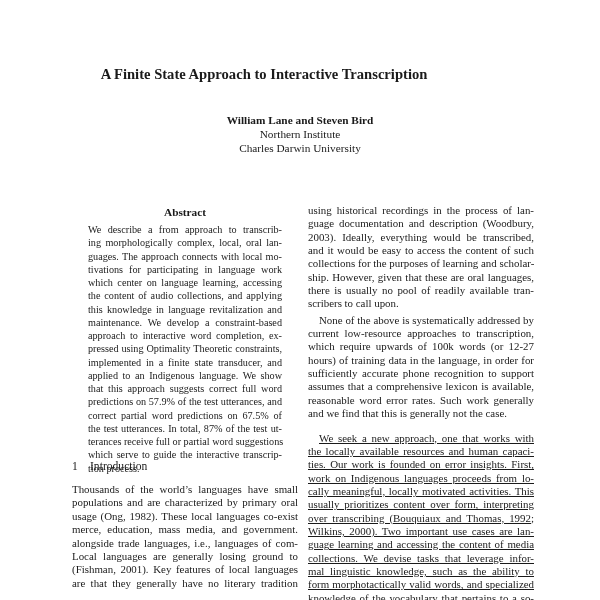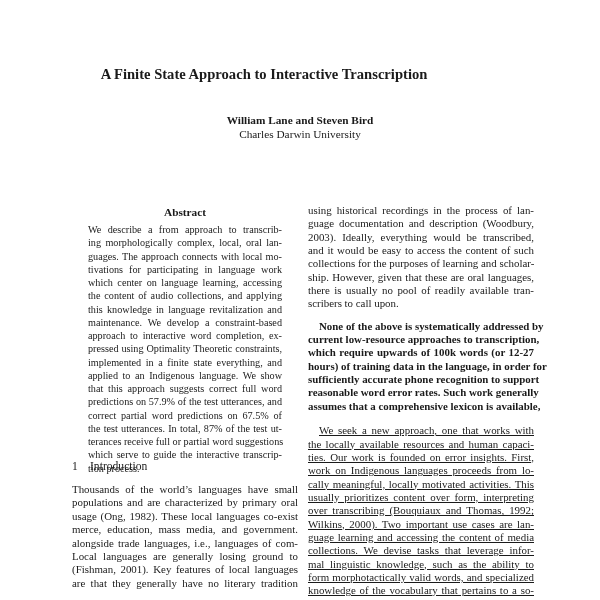--- a/index.html
+++ b/index.html
@@ -42,36 +42,37 @@
     .line { display: block; text-align: justify; text-align-last: justify; white-space: nowrap; }
     .line.last { text-align-last: left; }
   </style>
 </head>
 <body>
 
 <div class="title">A Finite State Approach to Interactive Transcription</div>
 
 <div class="authors">
   <div class="names">William Lane and Steven Bird</div>
+  <div>Northern Institute</div>
   <div>Charles Darwin University</div>
 </div>
 
 <div class="abstract-heading">Abstract</div>
 <div class="abstract-body">
   <span class="line">We describe a from approach to transcrib-</span>
   <span class="line">ing morphologically complex, local, oral lan-</span>
   <span class="line">guages. The approach connects with local mo-</span>
   <span class="line">tivations for participating in language work</span>
   <span class="line">which center on language learning, accessing</span>
   <span class="line">the content of audio collections, and applying</span>
   <span class="line">this knowledge in language revitalization and</span>
   <span class="line">maintenance.  We develop a constraint-based</span>
   <span class="line">approach to interactive word completion, ex-</span>
   <span class="line">pressed using Optimality Theoretic constraints,</span>
-  <span class="line">implemented in a finite state everything, and</span>
+  <span class="line">implemented in a finite state transducer, and</span>
   <span class="line">applied to an Indigenous language. We show</span>
   <span class="line">that this approach suggests correct full word</span>
   <span class="line">predictions on 57.9% of the test utterances, and</span>
   <span class="line">correct partial word predictions on 67.5% of</span>
   <span class="line">the test utterances. In total, 87% of the test ut-</span>
   <span class="line">terances receive full or partial word suggestions</span>
   <span class="line">which serve to guide the interactive transcrip-</span>
   <span class="line last">tion process.</span>
 </div>
 
@@ -93,28 +94,29 @@
   <div>
     <span class="line">using historical recordings in the process of lan-</span>
     <span class="line">guage documentation and description (Woodbury,</span>
     <span class="line">2003).  Ideally, everything would be transcribed,</span>
     <span class="line">and it would be easy to access the content of such</span>
     <span class="line">collections for the purposes of learning and scholar-</span>
     <span class="line">ship. However, given that these are oral languages,</span>
     <span class="line">there is usually no pool of readily available tran-</span>
     <span class="line last">scribers to call upon.</span>
   </div>
-  <div style="margin-top:9px;font-weight:bold;">
+  <div style="margin-top:3px;">
     <span class="line" style="padding-left:11px;">None of the above is systematically addressed by</span>
     <span class="line">current low-resource approaches to transcription,</span>
     <span class="line">which require upwards of 100k words (or 12-27</span>
     <span class="line">hours) of training data in the language, in order for</span>
     <span class="line">sufficiently accurate phone recognition to support</span>
+    <span class="line">assumes that a comprehensive lexicon is available,</span>
     <span class="line">reasonable word error rates. Such work generally</span>
-    <span class="line">assumes that a comprehensive lexicon is available,</span>
+    <span class="line last">and we find that this is generally not the case.</span>
   </div>
   <div style="margin-top:11px;text-decoration:underline;">
     <span class="line" style="padding-left:11px;">We seek a new approach, one that works with</span>
     <span class="line">the locally available resources and human capaci-</span>
     <span class="line">ties. Our work is founded on error insights. First,</span>
     <span class="line">work on Indigenous languages proceeds from lo-</span>
     <span class="line">cally meaningful, locally motivated activities. This</span>
     <span class="line">usually prioritizes content over form, interpreting</span>
     <span class="line">over transcribing (Bouquiaux and Thomas, 1992;</span>
     <span class="line">Wilkins, 2000). Two important use cases are lan-</span>

